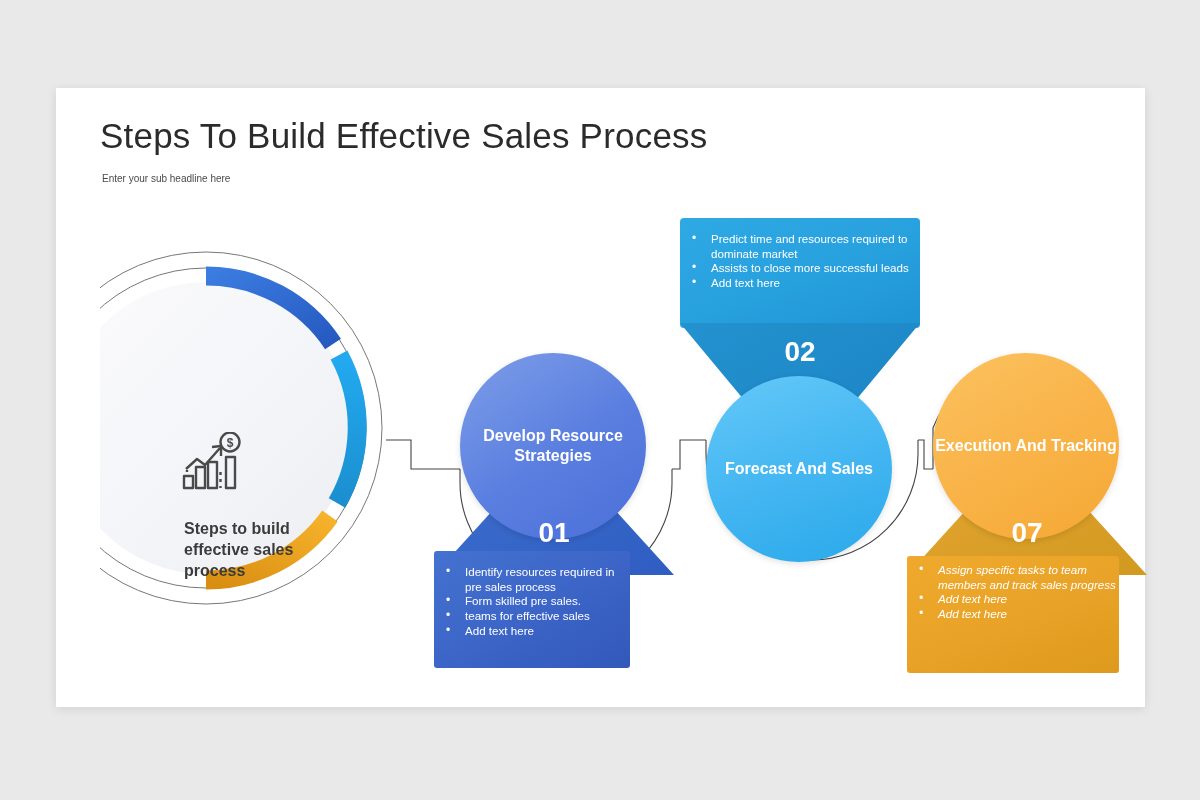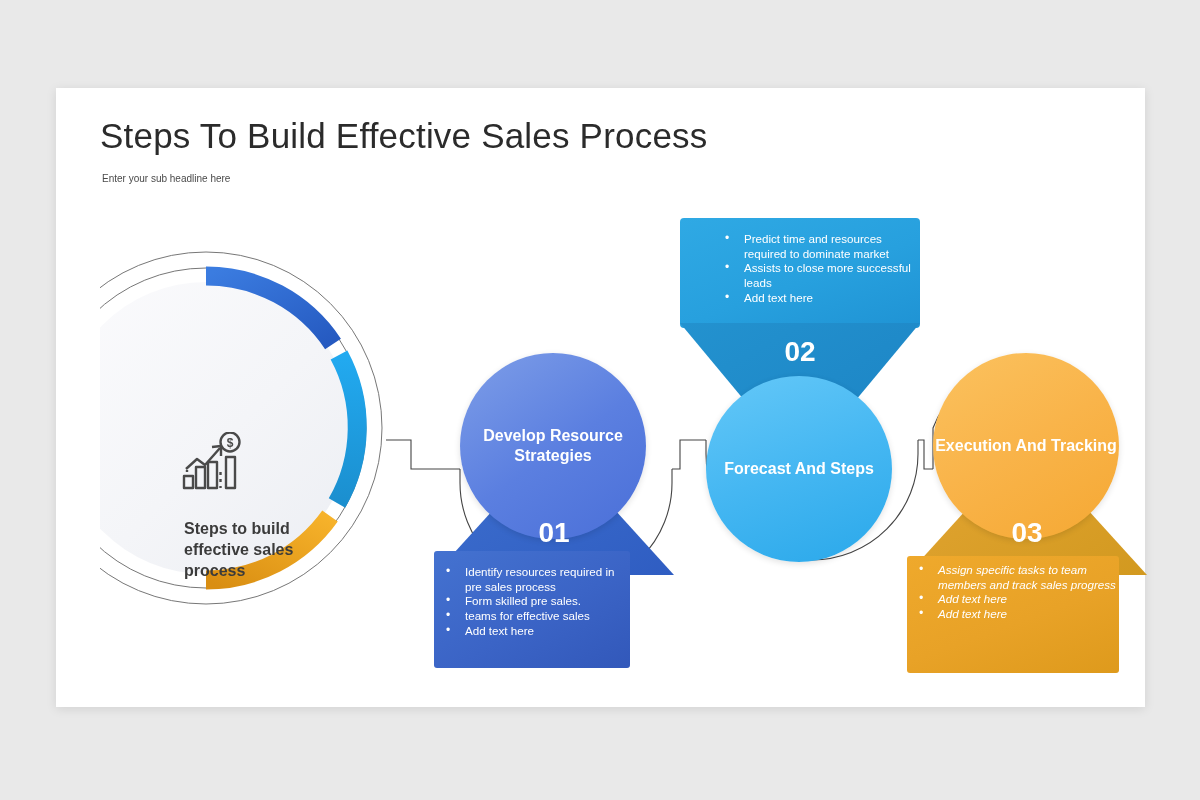--- a/index.html
+++ b/index.html
@@ -172,21 +172,20 @@
   }
 
   
   #step-02 { left: 624px; top: 130px; width: 240px; height: 375px; }
   #step-02 .step-body {
     left: 0; top: 0; width: 240px; height: 110px;
     background: linear-gradient(160deg, #2fa9e4 0%, #27a0de 55%, #1f93d4 100%);
     border-radius: 4px;
     padding-top: 14px;
     box-sizing: border-box;
-    padding-left: 33px;
   }
   #step-02 .step-wedge {
     left: 0; top: 105px; width: 240px; height: 75px;
     background: linear-gradient(150deg, #2392cf 0%, #1d86c6 100%);
     clip-path: polygon(0% 0%, 100% 0%, 74% 100%, 26% 100%);
   }
   #step-02 .step-num { left: 0; top: 118px; }
   #step-02 .step-circle {
     left: 26px; top: 158px; width: 186px; height: 186px;
     background: linear-gradient(160deg, #64c8f8 0%, #45b7f2 50%, #2aa8ea 100%);
@@ -308,30 +307,30 @@
       <div class="step-body">
         <ul class="bullets">
           <li>Predict time and resources required to dominate market</li>
           <li>Assists to close more successful leads</li>
           <li>Add text here</li>
         </ul>
       </div>
       <div class="step-wedge"></div>
       <div class="step-num">02</div>
       <div class="step-circle">
-        <span>Forecast And Steps</span>
+        <span>Forecast And Sales</span>
       </div>
     </div>
 
     <div class="step" id="step-03">
       <div class="step-circle">
         <span>Execution And Tracking</span>
       </div>
       <div class="step-wedge"></div>
-      <div class="step-num">03</div>
+      <div class="step-num">07</div>
       <div class="step-body">
         <ul class="bullets">
           <li>Assign specific tasks to team members and track sales progress</li>
           <li>Add text here</li>
           <li>Add text here</li>
         </ul>
       </div>
     </div>
 
   </div>

